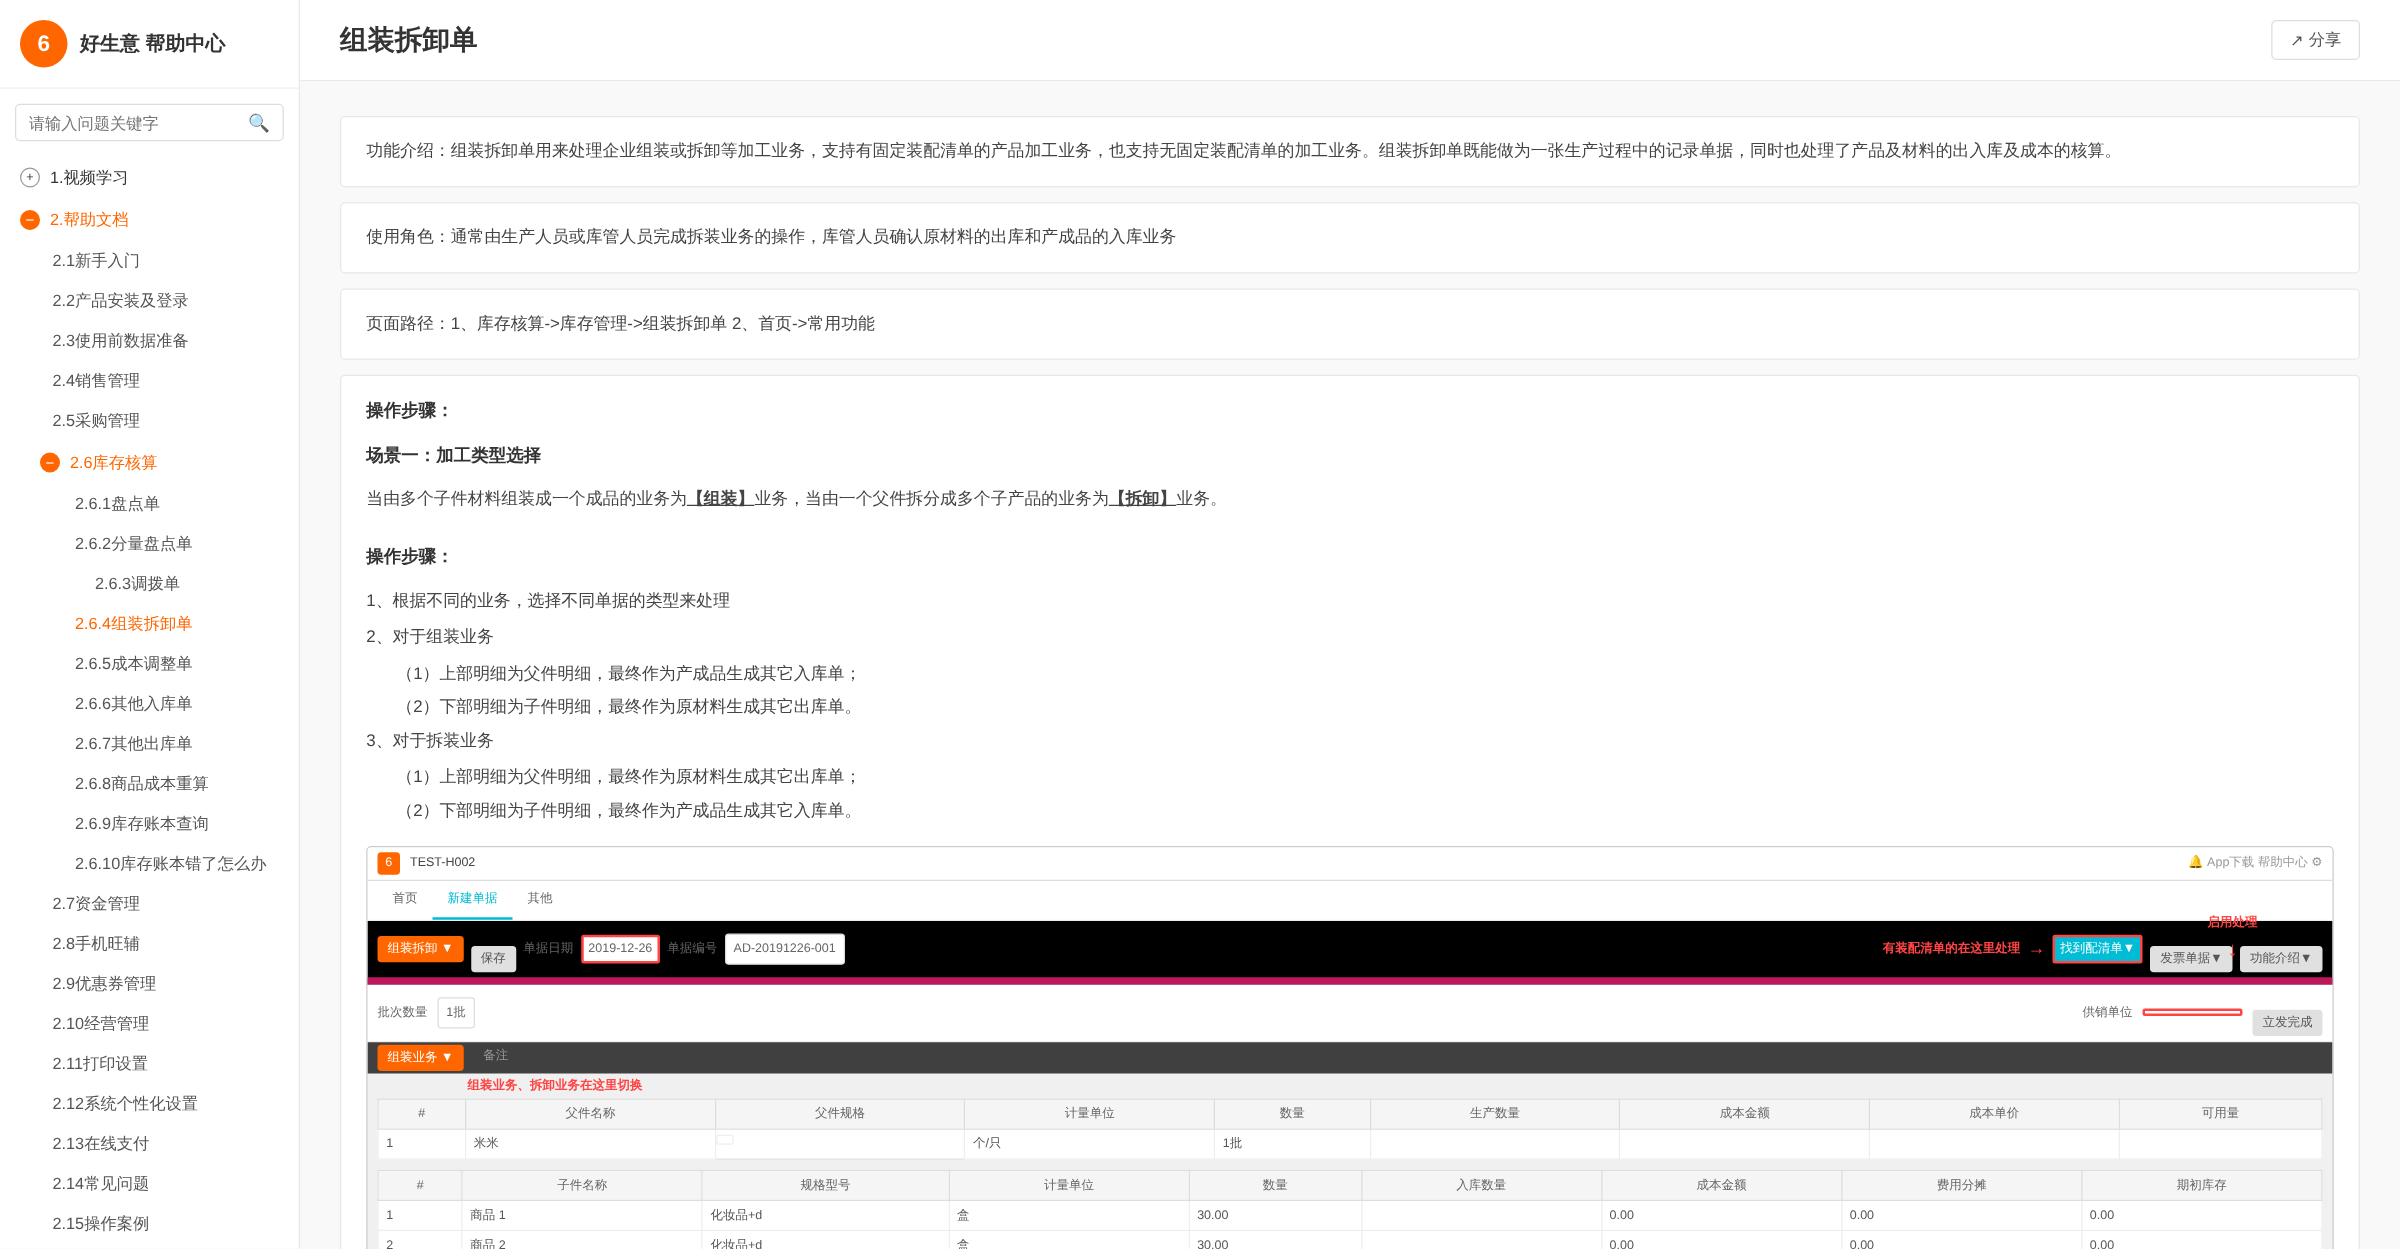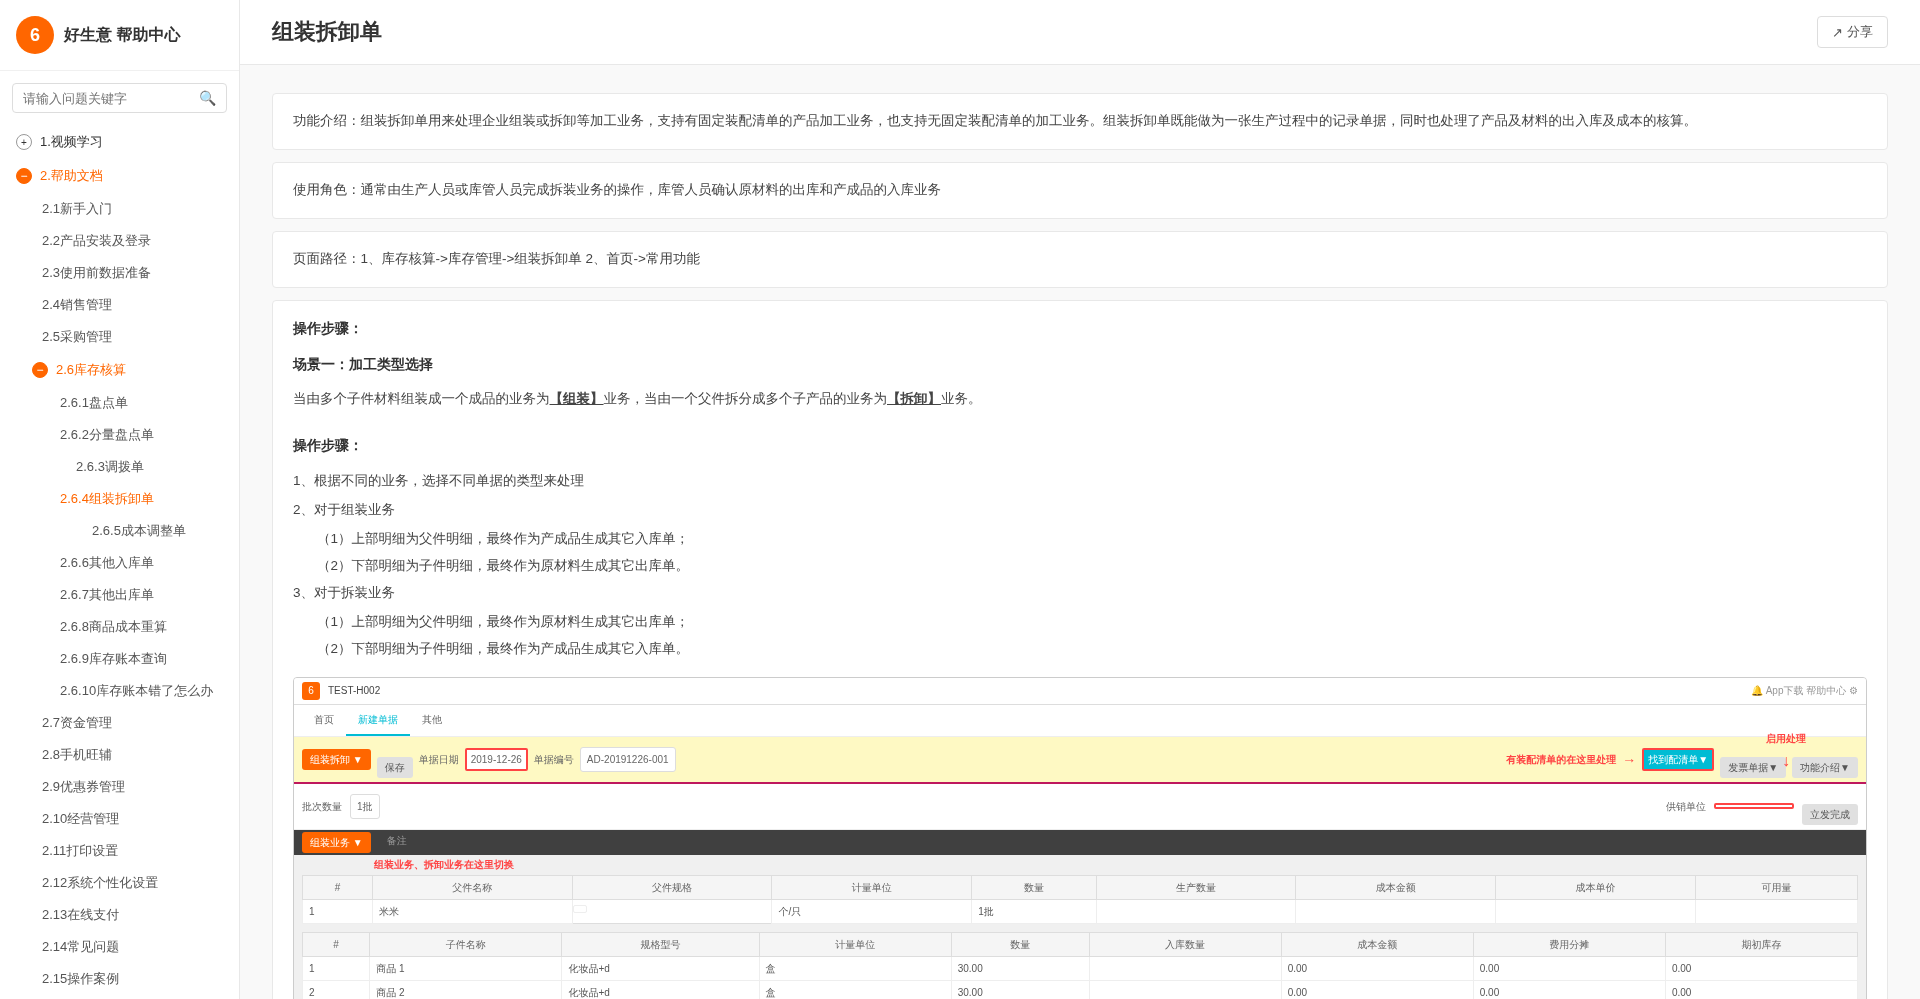--- a/index.html
+++ b/index.html
@@ -298,21 +298,21 @@
     <div class="nav-sub-item">2.5采购管理</div>
 
     <div class="nav-item active" style="padding-left:32px;">
       <div class="minus-icon">−</div>
       <span>2.6库存核算</span>
     </div>
     <div class="nav-sub-item" style="padding-left:60px;">2.6.1盘点单</div>
     <div class="nav-sub-item" style="padding-left:60px;">2.6.2分量盘点单</div>
     <div class="nav-sub-item" style="padding-left:76px;">2.6.3调拨单</div>
     <div class="nav-sub-item active" style="padding-left:60px;color:#f60;font-weight:500;">2.6.4组装拆卸单</div>
-    <div class="nav-sub-item" style="padding-left:92px;">2.6.5成本调整单</div>
+    <div class="nav-sub-item" style="padding-left:60px;">2.6.5成本调整单</div>
     <div class="nav-sub-item" style="padding-left:60px;">2.6.6其他入库单</div>
     <div class="nav-sub-item" style="padding-left:60px;">2.6.7其他出库单</div>
     <div class="nav-sub-item" style="padding-left:60px;">2.6.8商品成本重算</div>
     <div class="nav-sub-item" style="padding-left:60px;">2.6.9库存账本查询</div>
     <div class="nav-sub-item" style="padding-left:60px;">2.6.10库存账本错了怎么办</div>
 
     <div class="nav-sub-item">2.7资金管理</div>
     <div class="nav-sub-item">2.8手机旺辅</div>
     <div class="nav-sub-item">2.9优惠券管理</div>
     <div class="nav-sub-item">2.10经营管理</div>
@@ -373,21 +373,21 @@
           <span style="flex:1;"></span>
           <span style="color:#999;">🔔 App下载 帮助中心 ⚙</span>
         </div>
 
         <div class="mock-nav-bar">
           <div class="mock-tab">首页</div>
           <div class="mock-tab active-tab">新建单据</div>
           <div class="mock-tab">其他</div>
         </div>
 
-        <div style="background:#fef9c3; padding:4px 8px; display:flex; align-items:center; gap:6px; border-bottom:2px solid #be185d;">
+        <div style="background:#000000; padding:4px 8px; display:flex; align-items:center; gap:6px; border-bottom:6px solid #be185d;">
           <span class="mock-orange-badge">组装拆卸 ▼</span>
           <span class="mock-gray-badge">保存</span>
           <span style="font-size:10px;color:#666;">单据日期</span>
           <span class="mock-field annotation-box">2019-12-26</span>
           <span style="font-size:10px;color:#666;">单据编号</span>
           <span class="mock-field">AD-20191226-001</span>
           <span style="flex:1;"></span>
           <span style="color:#f44;font-size:10px;font-weight:bold;">有装配清单的在这里处理</span>
           <span style="color:#f44;font-size:14px;">→</span>
           <span class="mock-teal-badge annotation-box">找到配清单▼</span>

